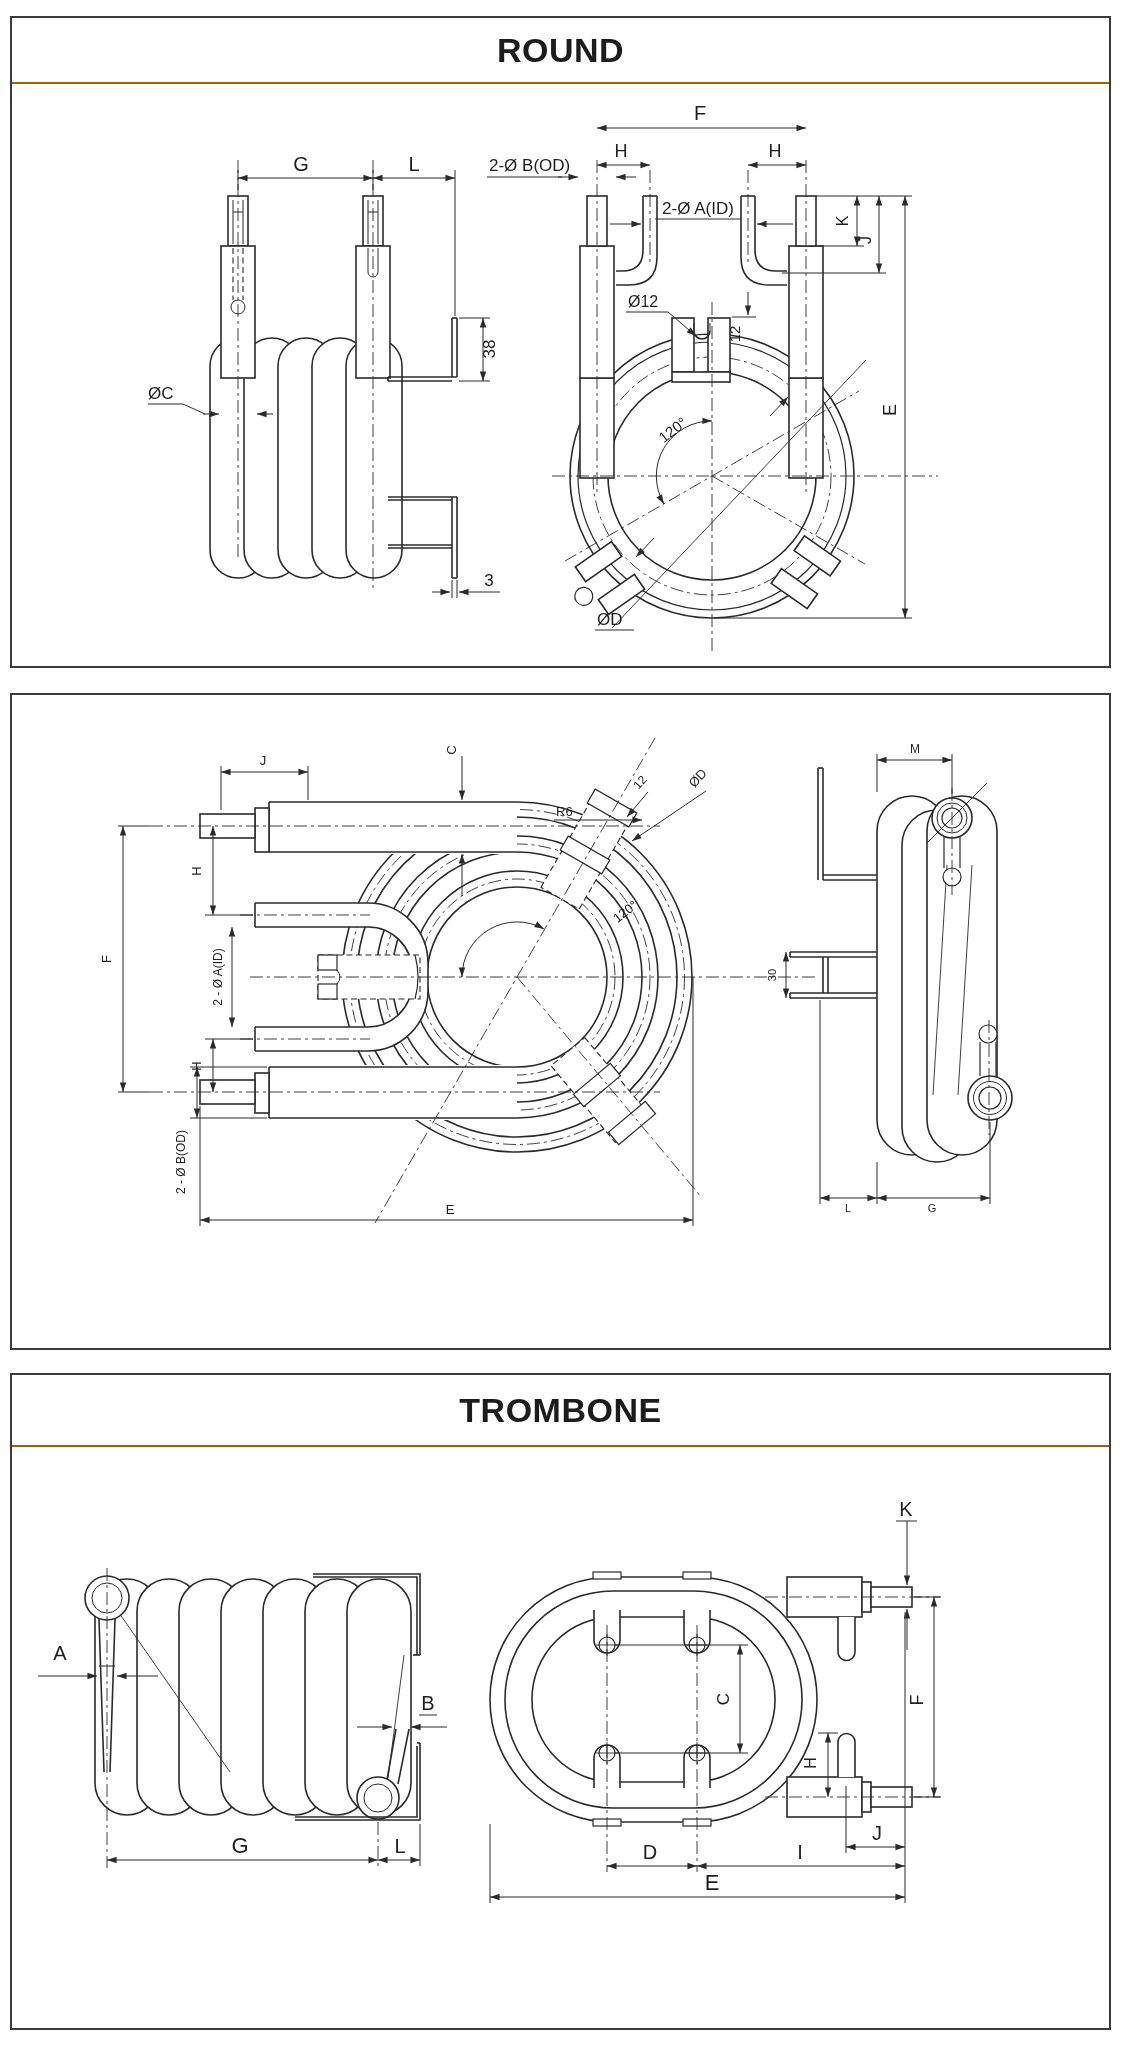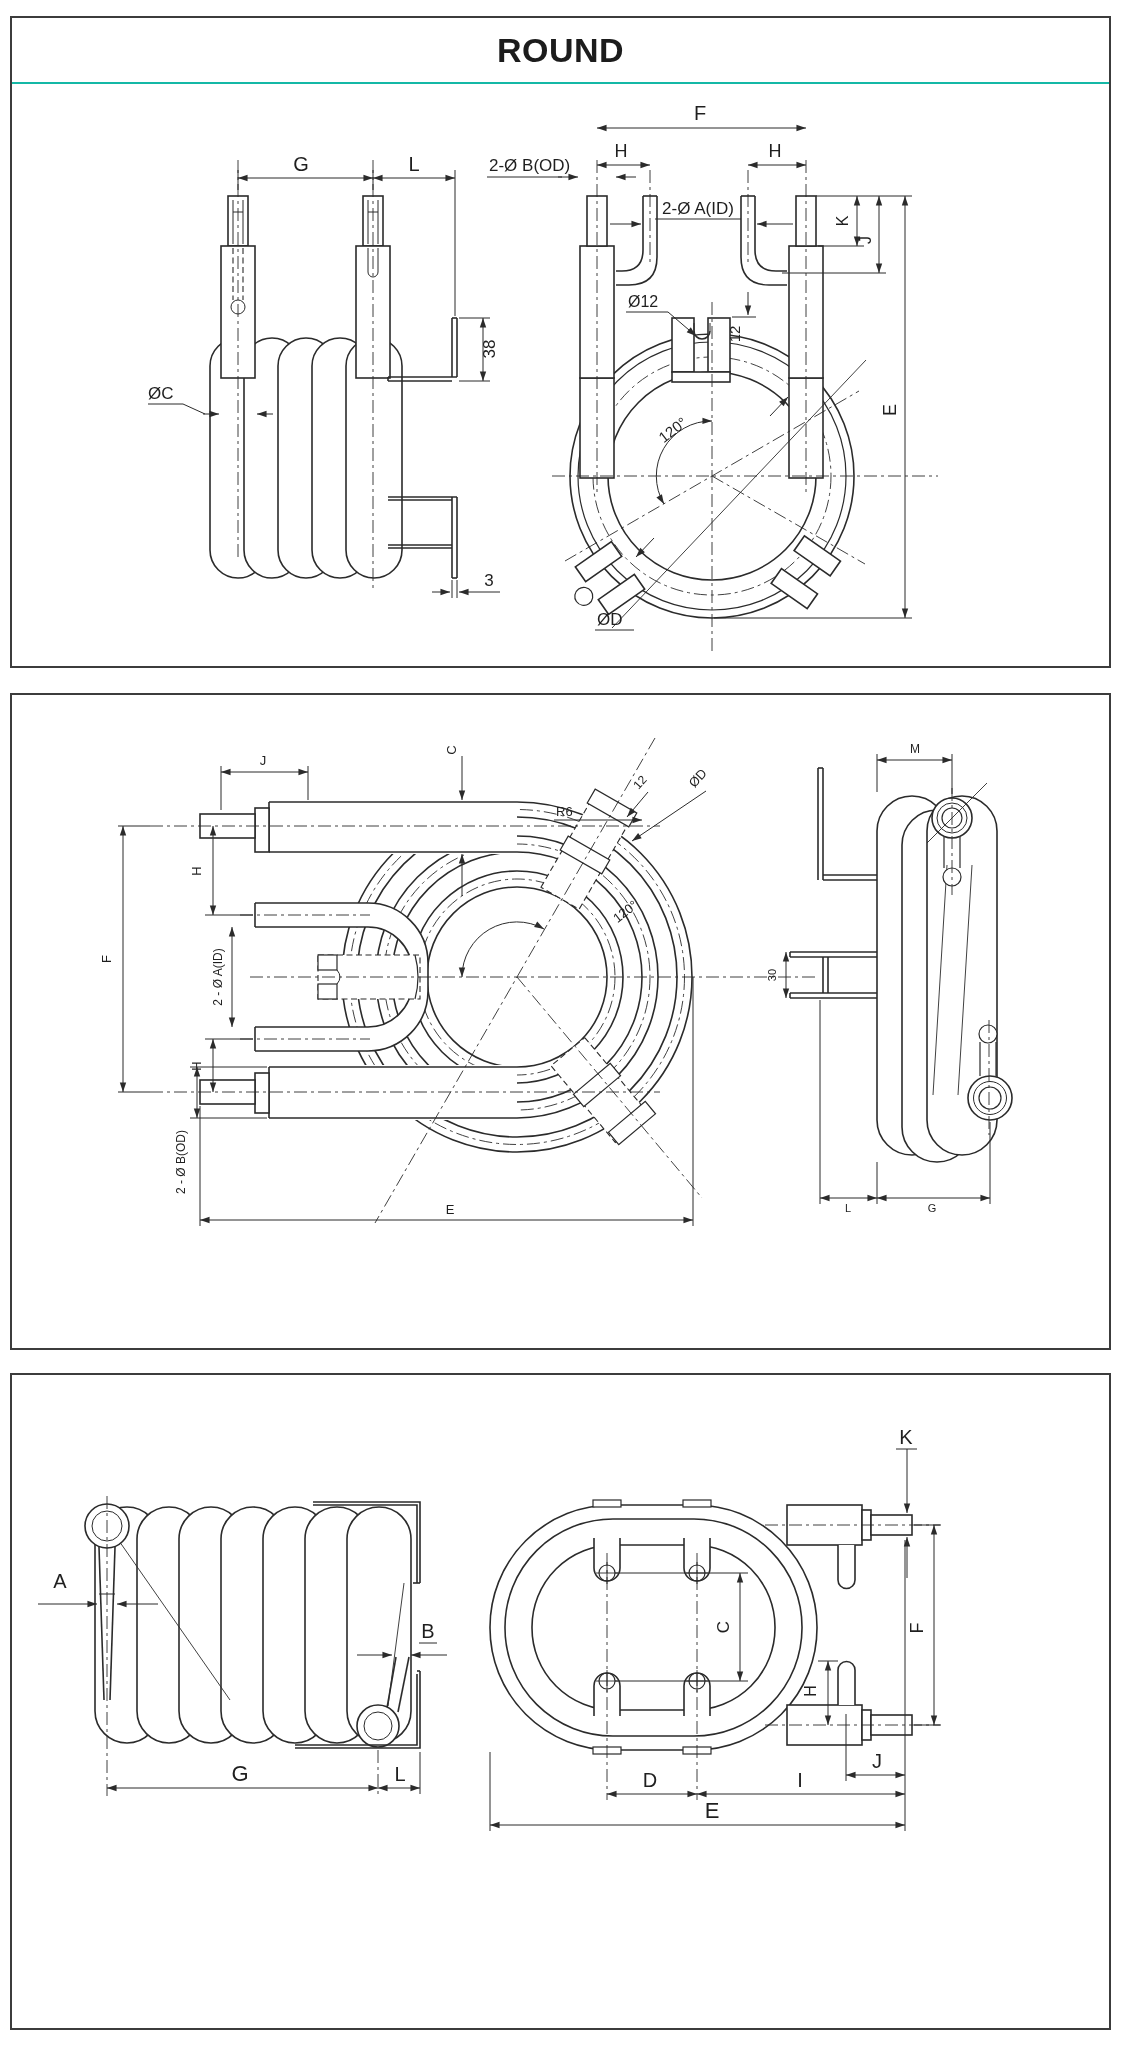--- a/index.html
+++ b/index.html
@@ -1,21 +1,21 @@
 <!DOCTYPE html>
 <html><head>
 <meta charset="utf-8">
 <style>
   html,body{margin:0;padding:0;background:#fff}
   body{position:relative;width:1128px;height:2048px;font-family:"Liberation Sans",sans-serif}
   .panel{position:absolute;left:10px;width:1097px;border:2px solid #3c3c3c;background:#fff}
   #p1{top:16px;height:648px}
   #p2{top:693px;height:653px}
   #p3{top:1373px;height:653px}
-  .tband{border-bottom:2px solid #14b8a6;display:flex;align-items:center;justify-content:center;
+  .tband{border-bottom:2px solid #a16207;display:flex;align-items:center;justify-content:center;
          font-weight:700;color:#1c1c1c;letter-spacing:.5px}
   #p1 .tband{height:64px;font-size:34px}
   #p2 .tband{height:68px;font-size:34px}
   #p3 .tband{height:70px;font-size:34px}
   svg{display:block}
   svg .o{stroke:#2b2b2b;fill:none;stroke-width:1.6}
   svg .o2{stroke:#2b2b2b;fill:none;stroke-width:1.2}
   svg .w{fill:#fff;stroke:#2b2b2b;stroke-width:1.6}
   svg .wt{fill:#fff;stroke:#2b2b2b;stroke-width:1.2}
   svg .wn{fill:#fff;stroke:none}
@@ -355,20 +355,21 @@
       <line class="t" x1="990" y1="1192" x2="990" y2="1274"></line>
       <line class="d" x1="820" y1="1268" x2="877" y2="1268" marker-start="url(#ar)" marker-end="url(#ar)"></line>
       <text class="f11" x="848" y="1282">L</text>
       <line class="d" x1="877" y1="1268" x2="990" y2="1268" marker-start="url(#ar)" marker-end="url(#ar)"></line>
       <text class="f11" x="932" y="1282">G</text>
     </g>
   </svg>
 </div>
 
 <div class="panel" id="p3">
+  <div class="tband">TROMBONE</div>
   <svg width="1093" height="579" viewBox="12 1447 1093 579">
 
     <g>
       <path class="w" d="M95,1611 A32,32 0 0 1 159,1611 V1783 A32,32 0 0 1 95,1783 Z"></path>
       <path class="w" d="M137,1611 A32,32 0 0 1 201,1611 V1783 A32,32 0 0 1 137,1783 Z"></path>
       <path class="w" d="M179,1611 A32,32 0 0 1 243,1611 V1783 A32,32 0 0 1 179,1783 Z"></path>
       <path class="w" d="M221,1611 A32,32 0 0 1 285,1611 V1783 A32,32 0 0 1 221,1783 Z"></path>
       <path class="w" d="M263,1611 A32,32 0 0 1 327,1611 V1783 A32,32 0 0 1 263,1783 Z"></path>
       <path class="w" d="M305,1611 A32,32 0 0 1 369,1611 V1783 A32,32 0 0 1 305,1783 Z"></path>
       <path class="w" d="M347,1611 A32,32 0 0 1 411,1611 V1783 A32,32 0 0 1 347,1783 Z"></path>

